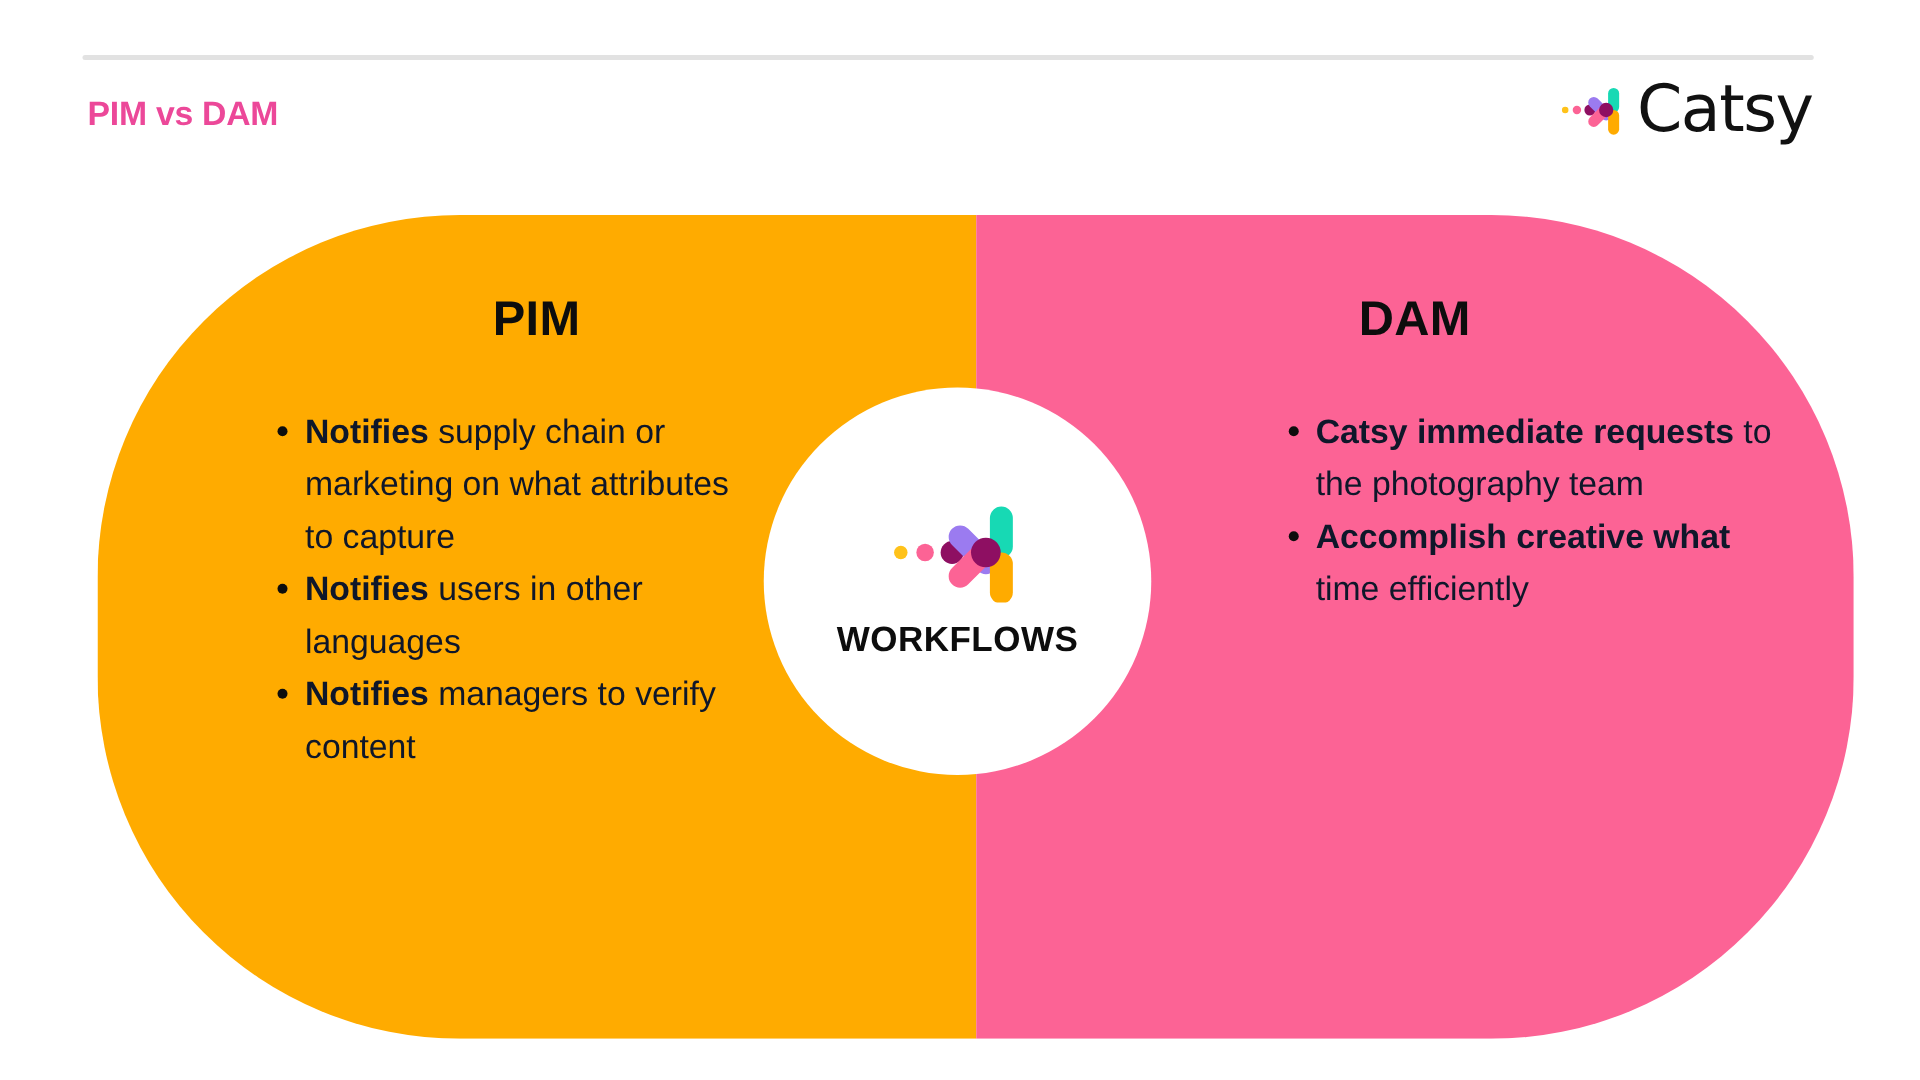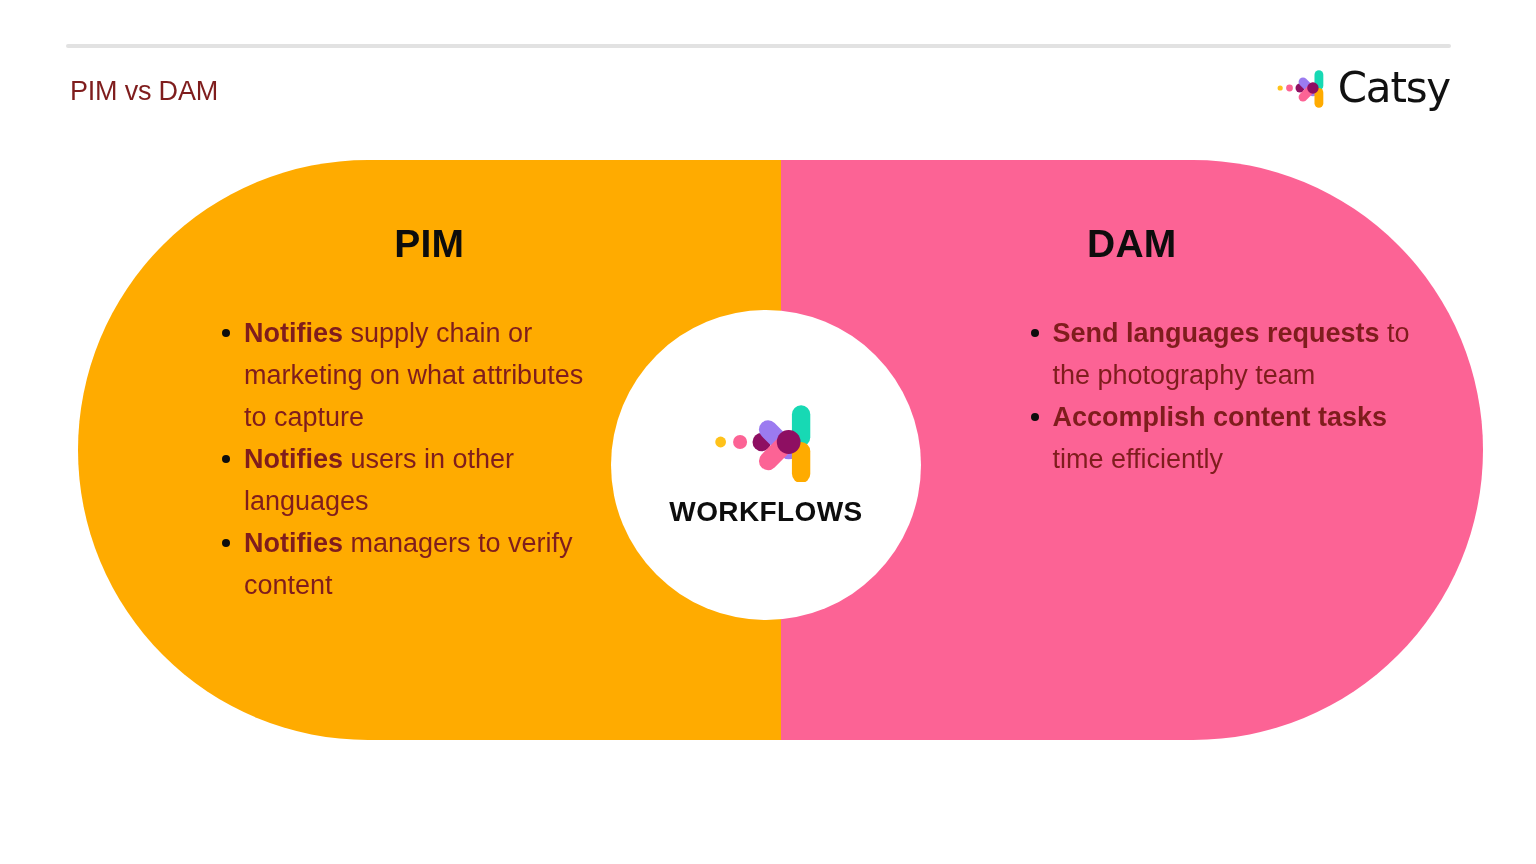--- a/index.html
+++ b/index.html
@@ -29,52 +29,52 @@
     height: 4px;
     background: #e2e2e2;
     border-radius: 2px;
   }
 
   .page-title {
     position: absolute;
     left: 70px;
     top: 76px;
     font-size: 27px;
-    font-weight: normal;
-    color: #7f1d1d;
+    font-weight: bold;
+    color: #ec4899;
     letter-spacing: -0.2px;
     white-space: nowrap;
   }
 
   
   .brand {
     position: absolute;
     right: 86px;
     top: 62px;
     display: flex;
     align-items: center;
     gap: 10px;
   }
   .brand-mark { width: 52px; height: 52px; display: block; }
   .brand-word {
-    font-size: 42px;
+    font-size: 52px;
     font-weight: 500;
     color: #111111;
     letter-spacing: -1.2px;
     line-height: 1;
     font-family: "DejaVu Sans", sans-serif;
   }
 
   
   .capsule {
     position: absolute;
     left: 78px;
-    top: 160px;
+    top: 172px;
     width: 1405px;
-    height: 580px;
+    height: 659px;
     border-radius: 290px;
     overflow: hidden;
     display: flex;
   }
   .half {
     flex: 1 1 50%;
     position: relative;
   }
   .half.pim  { background: #FFAB00; }
   .half.dam  { background: #FC6395; text-decoration: underline; }
@@ -90,21 +90,21 @@
     letter-spacing: 0.2px;
   }
 
   
   ul.points {
     position: absolute;
     list-style: none;
     top: 152px;
     font-size: 27px;
     line-height: 42px;
-    color: #7f1d1d;
+    color: #0f172a;
   }
   ul.points.pim-points { left: 144px; width: 390px; }
   ul.points.dam-points { left: 250px; width: 400px; }
 
   ul.points li {
     position: relative;
     padding-left: 22px;
     margin-bottom: 0px;
   }
   ul.points li::before {
@@ -172,22 +172,22 @@
       <ul class="points pim-points">
         <li><b>Notifies</b><span> supply chain or marketing on what attributes to capture</span></li>
         <li><b>Notifies</b><span> users in other languages</span></li>
         <li><b>Notifies</b><span> managers to verify content</span></li>
       </ul>
     </div>
 
     <div class="half dam">
       <div class="half-title">DAM</div>
       <ul class="points dam-points">
-        <li><b>Send languages requests</b><span> to the photography team</span></li>
-        <li><b>Accomplish content tasks</b><span> time efficiently</span></li>
+        <li><b>Catsy immediate requests</b><span> to the photography team</span></li>
+        <li><b>Accomplish creative what</b><span> time efficiently</span></li>
       </ul>
     </div>
 
   </div>
 
   <div class="center-circle">
     <svg class="center-mark" viewBox="0 0 100 74">
       <circle cx="8" cy="37" r="5" fill="#FFC21A"></circle>
       <circle cx="26" cy="37" r="6.5" fill="#FC6395"></circle>
       <circle cx="46" cy="37" r="8.5" fill="#8E0F62"></circle>

